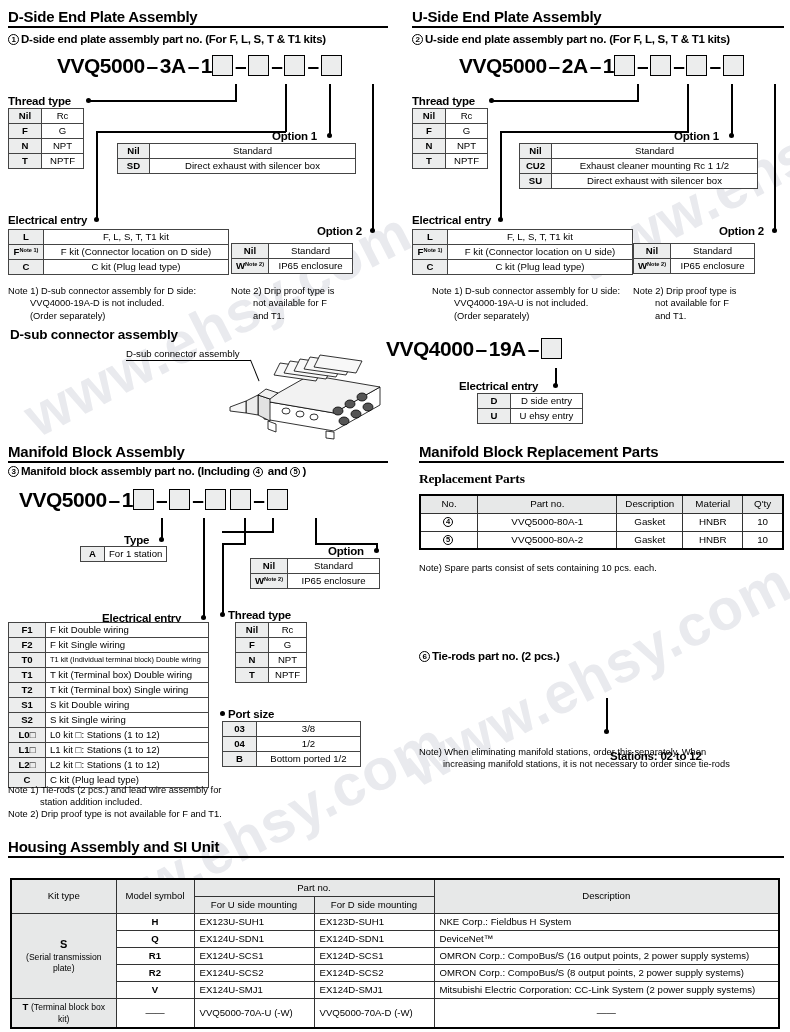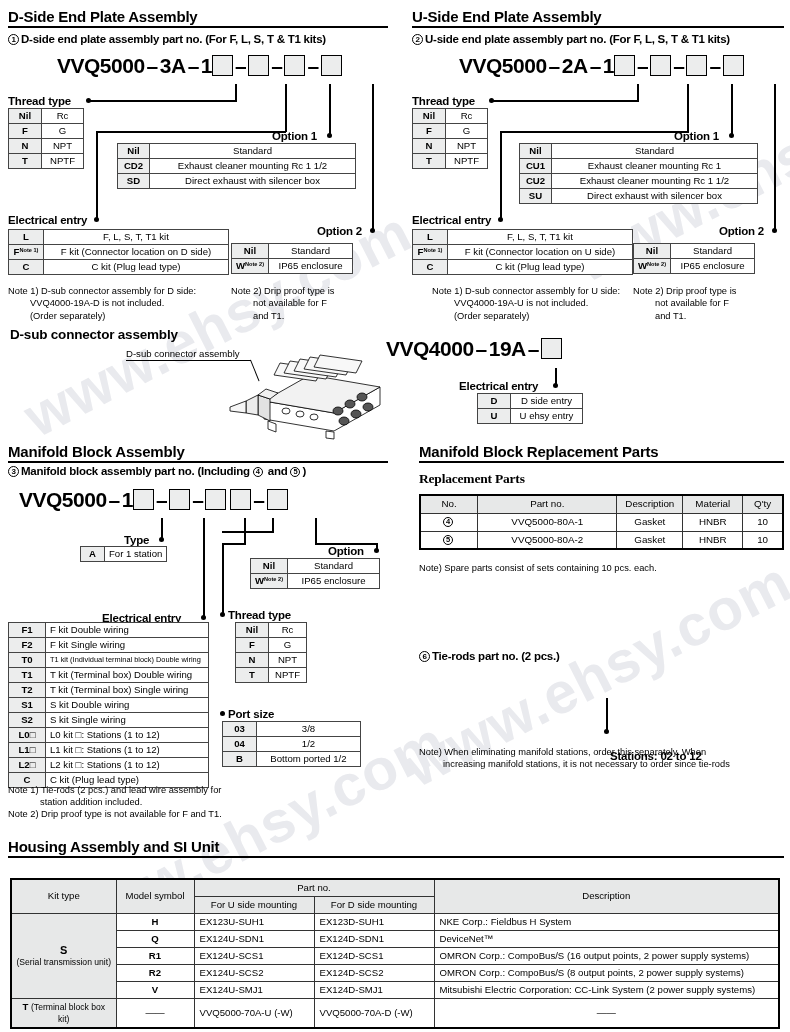--- a/index.html
+++ b/index.html
@@ -215,24 +215,20 @@
 <div class="dot" style="left:327px; top:133px;"></div>
 <div class="callout" style="left:272px; top:130px;">Option 1</div>
 
 <table class="spec" style="left:117px; top:143px;">
   <tbody>
         <tr>
           <td class="code" style="width:32px">Nil</td>
           <td class="desc" style="width:206px">Standard</td>
         </tr>
   <tr>
-          <td class="code">CD2</td>
-          <td class="desc">Exhaust cleaner mounting Rc 1 1/2</td>
-        </tr>
-  <tr>
           <td class="code">SD</td>
           <td class="desc">Direct exhaust with silencer box</td>
         </tr>
 </tbody>
     </table>
 
 <div class="ln lnv" style="left:372px; top:84px; height:147px;"></div>
 <div class="dot" style="left:370px; top:228px;"></div>
 <div class="callout" style="left:317px; top:225px;">Option 2</div>
 
@@ -322,24 +318,20 @@
 
 <div class="ln lnv" style="left:731px; top:84px; height:52px;"></div>
 <div class="dot" style="left:729px; top:133px;"></div>
 <div class="callout" style="left:674px; top:130px;">Option 1</div>
 
 <table class="spec" style="left:519px; top:143px;">
   <tbody>
         <tr>
           <td class="code" style="width:32px">Nil</td>
           <td class="desc" style="width:206px">Standard</td>
-        </tr>
-  <tr>
-          <td class="code">CU1</td>
-          <td class="desc">Exhaust cleaner mounting Rc 1</td>
         </tr>
   <tr>
           <td class="code">CU2</td>
           <td class="desc">Exhaust cleaner mounting Rc 1 1/2</td>
         </tr>
   <tr>
           <td class="code">SU</td>
           <td class="desc">Direct exhaust with silencer box</td>
         </tr>
 </tbody>
@@ -658,21 +650,21 @@
     <th rowspan="2">Description</th>
   </tr>
   <tr>
     <th style="width:120px">For U side mounting</th>
     <th style="width:120px">For D side mounting</th>
   </tr>
 
   <tr>
     <td rowspan="5" class="shaded kt">
       <div style="font-weight:bold; font-size:11px;">S</div>
-      <div style="font-size:8.6px;">(Serial transmission unit)</div>
+      <div style="font-size:8.6px;">(Serial transmission plate)</div>
     </td>
     <td class="bold">H</td>
     <td class="lft">EX123U-SUH1</td>
     <td class="lft">EX123D-SUH1</td>
     <td class="lft">NKE Corp.: Fieldbus H System</td>
   </tr>
   <tr>
     <td class="bold">Q</td>
     <td class="lft">EX124U-SDN1</td>
     <td class="lft">EX124D-SDN1</td>

